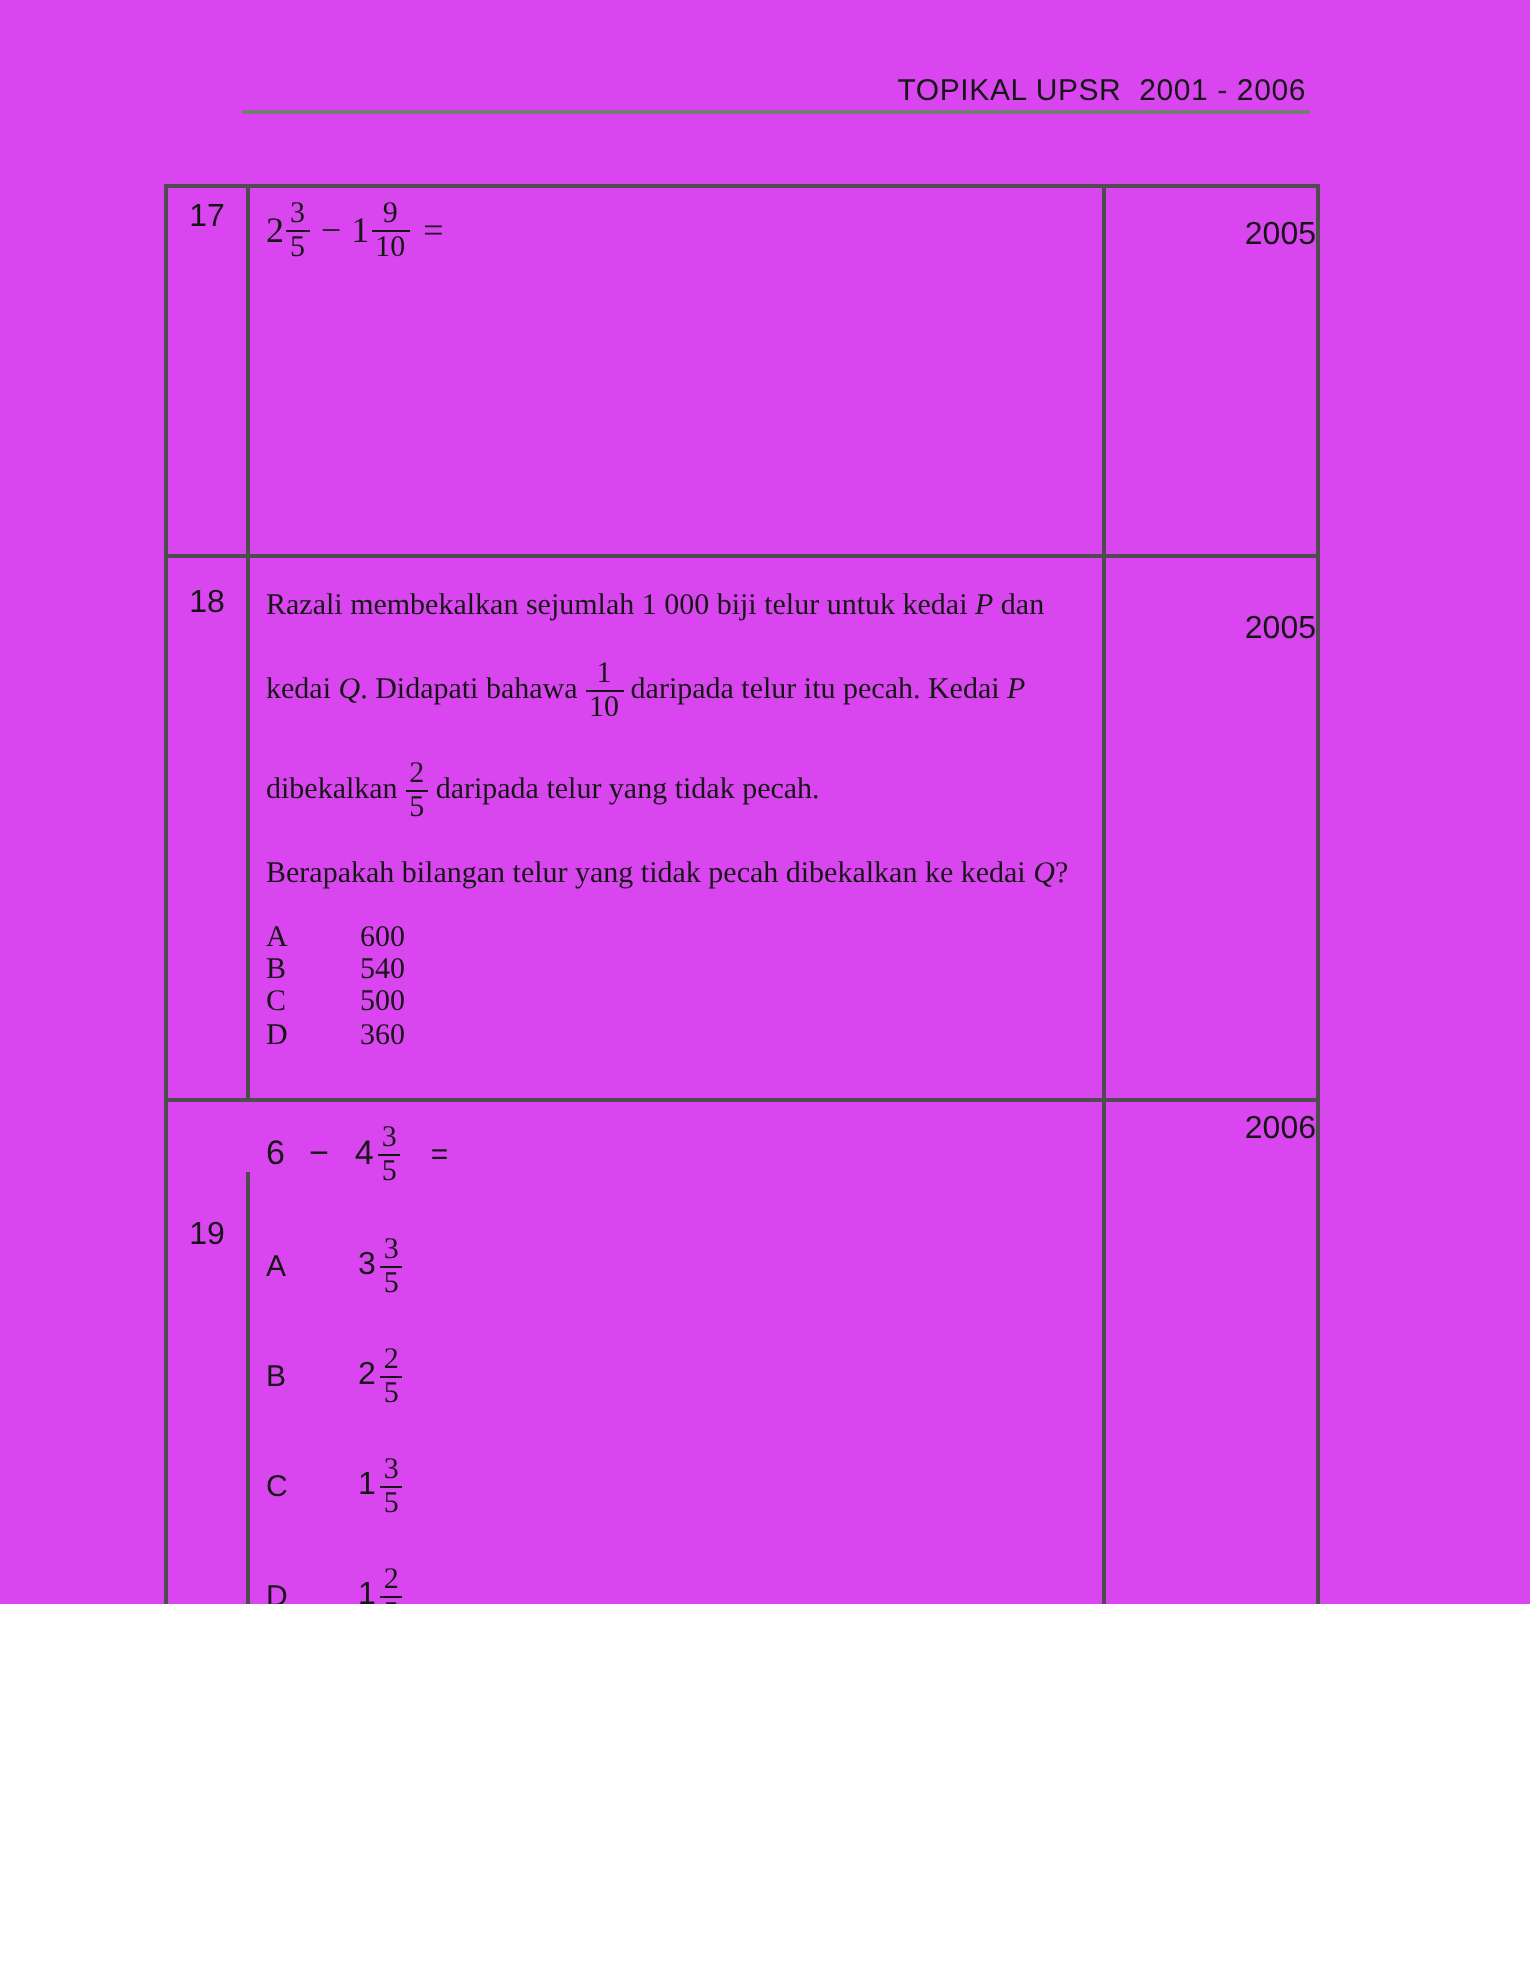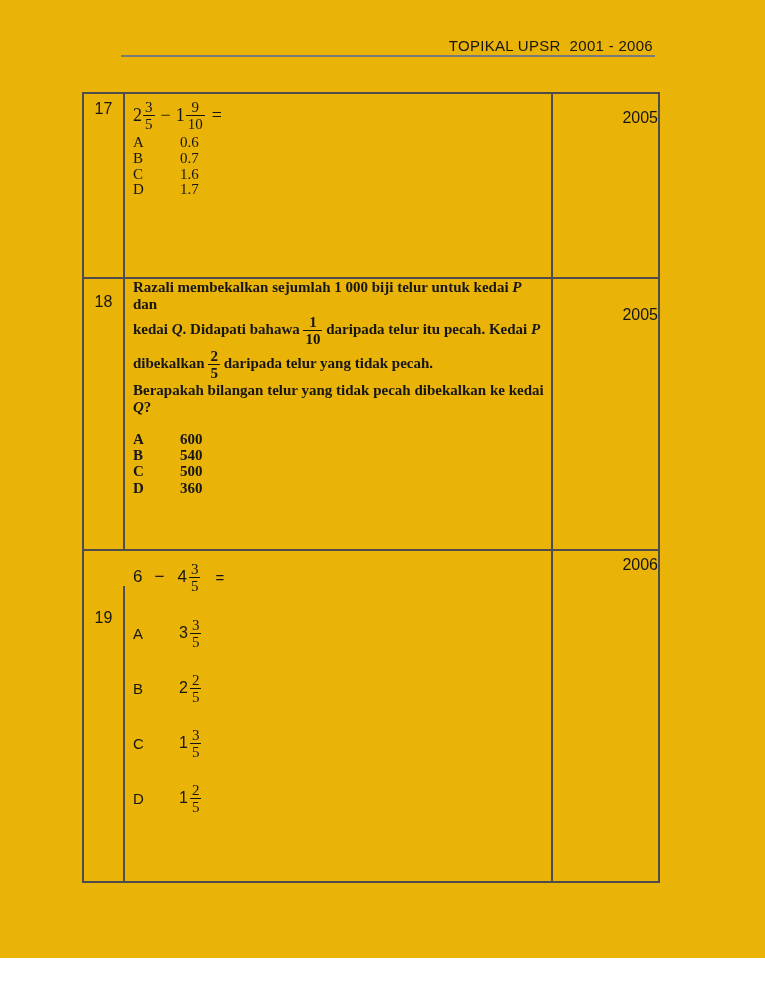--- a/index.html
+++ b/index.html
@@ -1,17 +1,17 @@
 <!DOCTYPE html>
 <html><head>
 <meta charset="utf-8">
 <style>
   html,body { margin:0; padding:0; background:#ffffff; }
   .page {
-    position:relative; width:765px; height:958px; background:#eab308;
+    position:relative; width:765px; height:802px; background:#d946ef;
     font-family:"Liberation Serif", serif; color:#161616; overflow:hidden;
   }
 
   
   .header-title {
     position:absolute; top:37px; left:121px; width:532px;
     text-align:right; font-family:"Liberation Sans", sans-serif;
     font-size:15px; font-weight:500; letter-spacing:.3px; white-space:pre;
   }
   .header-rule {
@@ -36,21 +36,21 @@
     font-weight:500; text-align:center;
   }
   .cell-year {
     font-family:"Liberation Sans", sans-serif; font-size:16px;
     text-align:right;
   }
   .ptA { padding-top:6px; } .ptB { padding-top:14px; } .ptC { padding-top:23px;margin-top:35px; }
   .pyA { padding-top:15px; } .pyB { padding-top:27px; } .pyC { padding-top:5px; }
 
   .qbody { padding:2px 6px 0 8px; }
-  .qbody18 { padding-top:0;font-weight:bold; }
+  .qbody18 { padding-top:16px; }
   .qbody19 { padding-top:6px; }
 
   
   .frac {
     display:inline-block; vertical-align:middle; text-align:center;
     font-family:"Liberation Serif", serif; font-size:15px; line-height:16px;
   }
   .frac .fn { display:block; padding:0 2px; }
   .frac .fd { display:block; padding:0 2px; border-top:1.5px solid #161616; }
 
@@ -63,21 +63,21 @@
   
   .opts { margin-top:1px; font-size:15px; }
   .opt  { line-height:15.8px; }
   .opts18 { margin-top:15px; font-size:15px; }
   .opts18 .opt { line-height:16.2px; }
   .olabel { display:inline-block; width:47px; }
 
   
   .para { font-size:15px; }
   .l-plain { line-height:17px; }
-  .l-frac  { margin:1px 0; line-height:17px; }
+  .l-frac  { margin:17px 0; line-height:17px; }
   .it { font-style:italic; }
 
   
   .eq19 {
     display:flex; align-items:center; height:40px;
     font-family:"Liberation Sans", sans-serif; font-size:17px;
   }
   .eq19 .op { margin:0 13px 0 12px; }
   .eq19 .eqs { margin-left:15px; font-size:15px; }
   .eq19 .frac { margin-left:2px; }
@@ -107,26 +107,20 @@
             <span class="fn">3</span>
             <span class="fd">5</span>
           </span>
         <span class="op">−</span>
         <span class="term">1</span>
           <span class="frac">
             <span class="fn">9</span>
             <span class="fd">10</span>
           </span>
         <span class="eqs">=</span>
-      </div>
-      <div class="opts">
-        <div class="opt"><span class="olabel">A</span><span>0.6</span></div>
-        <div class="opt"><span class="olabel">B</span><span>0.7</span></div>
-        <div class="opt"><span class="olabel">C</span><span>1.6</span></div>
-        <div class="opt"><span class="olabel">D</span><span>1.7</span></div>
       </div>
     </div>
     <div class="cell cb cell-year pyA">2005</div>
 
     <div class="cell cb cr cell-num ptB">18</div>
     <div class="cell cb cr qbody qbody18">
       <div class="para">
         <div class="l-plain"><span>Razali membekalkan sejumlah 1 000 biji telur untuk kedai </span><span class="it">P</span><span> dan</span></div>
         <div class="l-frac"><span>kedai </span><span class="it">Q</span><span>. Didapati bahawa </span><span class="frac"><span class="fn">1</span><span class="fd">10</span></span><span> daripada telur itu pecah. Kedai </span><span class="it">P</span></div>
         <div class="l-frac"><span>dibekalkan </span><span class="frac"><span class="fn">2</span><span class="fd">5</span></span><span> daripada telur yang tidak pecah.</span></div>

